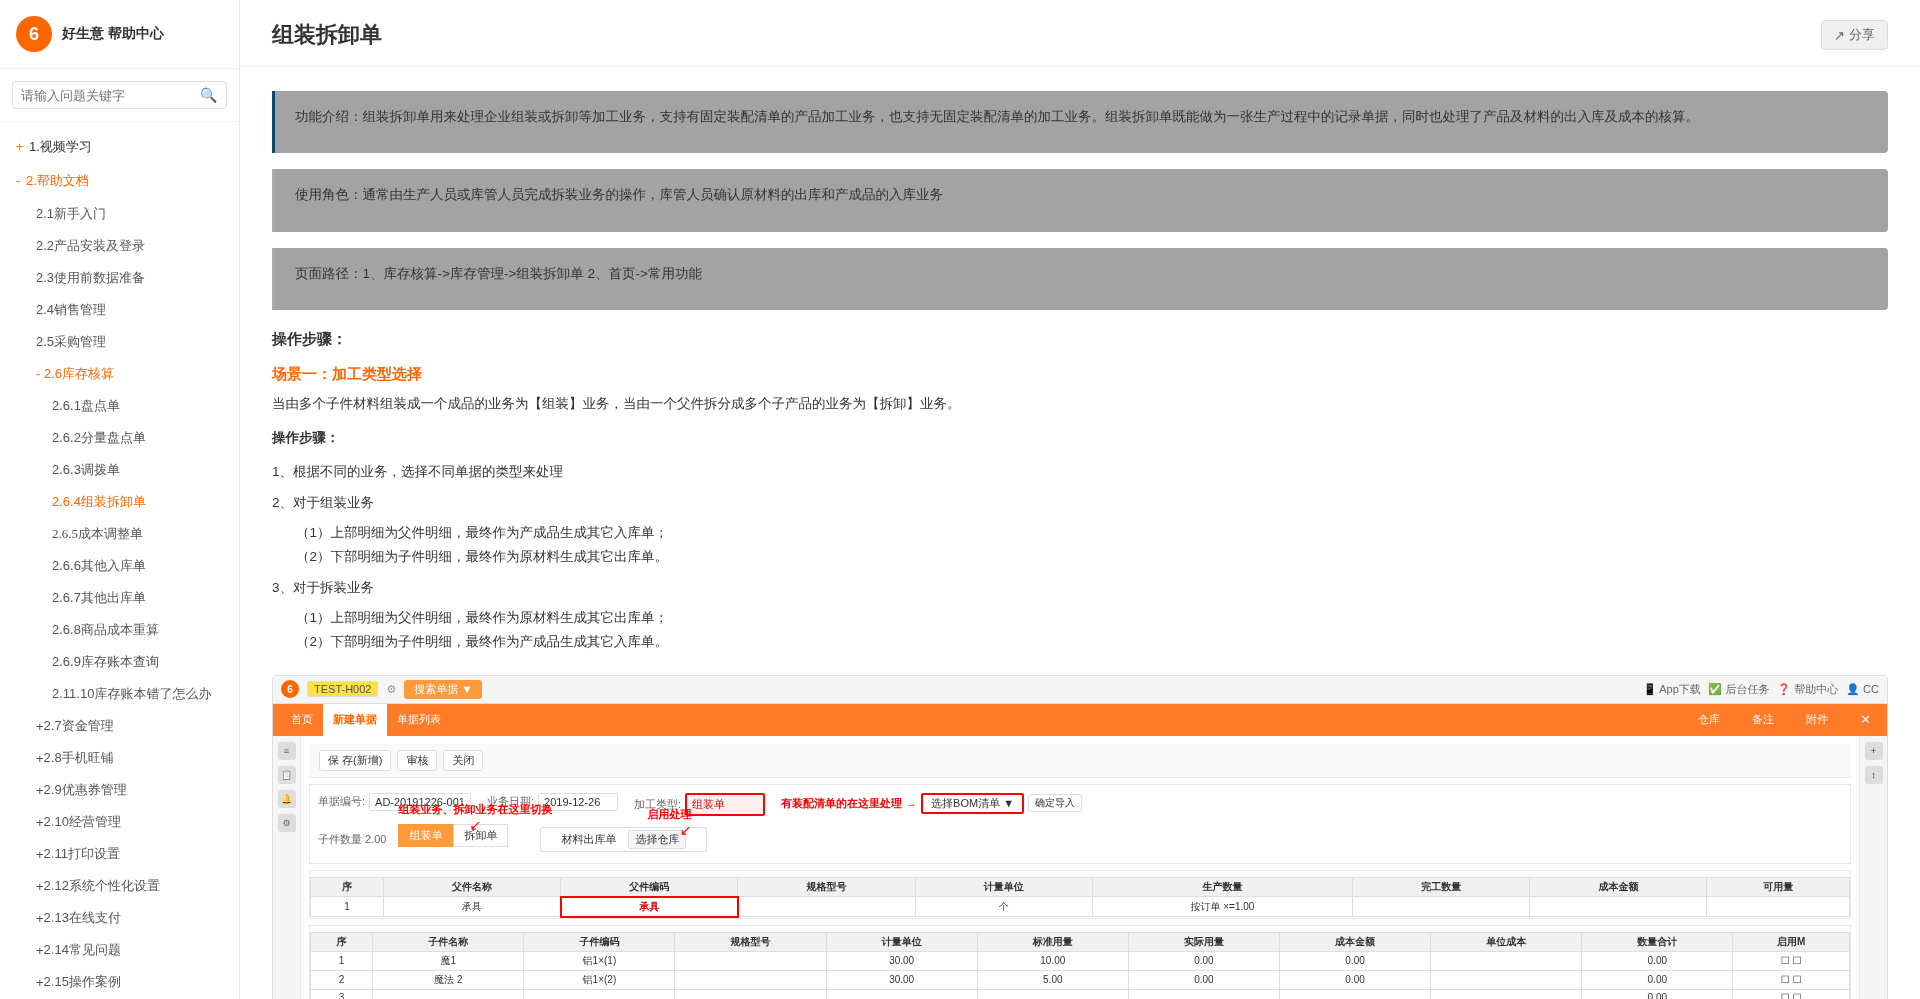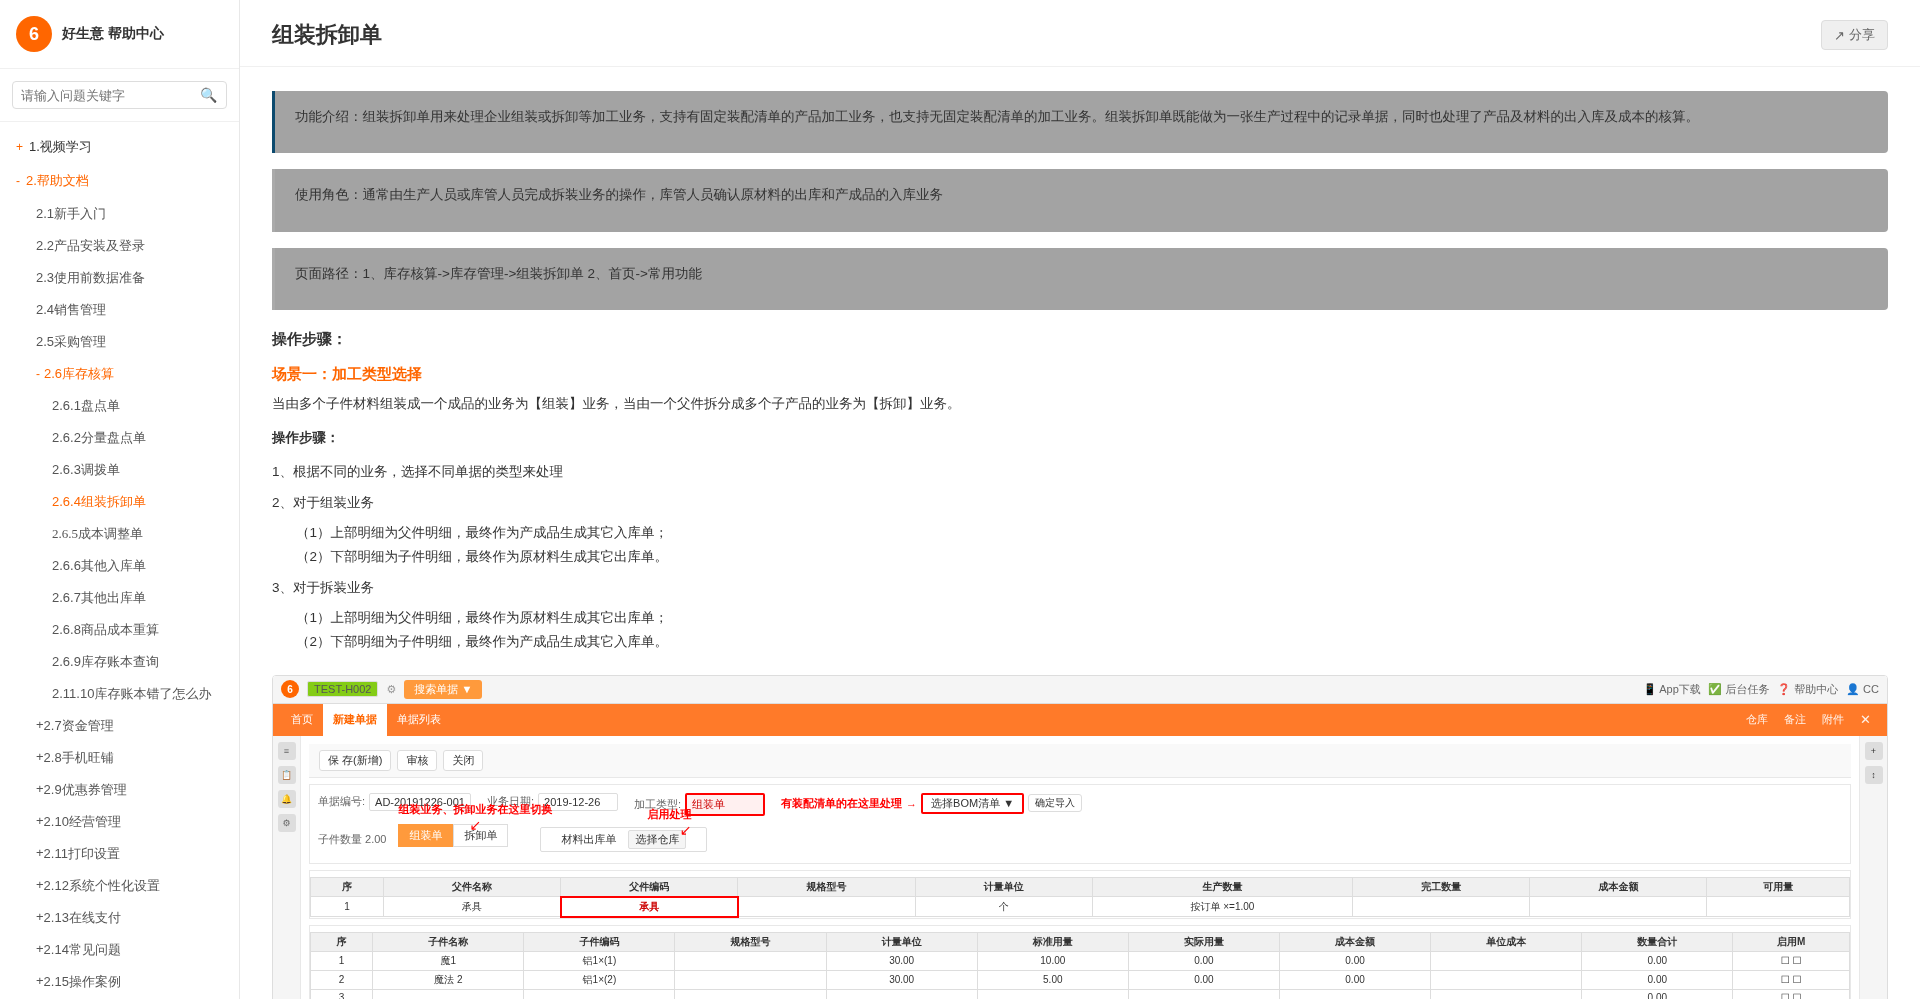--- a/index.html
+++ b/index.html
@@ -57,21 +57,21 @@
       display: flex; align-items: center;
       font-size: 13px; color: #333;
     }
     .nav-item.active { color: #ff6600; }
     .nav-item .plus-icon { margin-right: 6px; color: #ff6600; font-size: 12px; }
     .nav-item .minus-icon { margin-right: 6px; color: #ff6600; font-size: 12px; }
 
     .sub-nav-item {
       padding: 7px 16px 7px 36px;
       cursor: pointer;
-      display: flex; align-items: flex-start;
+      display: flex; align-items: center;
       font-size: 13px; color: #555;
     }
     .sub-nav-item.active { color: #ff6600; }
 
     
     .main-content {
       flex: 1;
       background: #fff;
       overflow-y: auto;
       height: 100vh;
@@ -158,21 +158,21 @@
       background: #ff7a29;
       display: flex; align-items: center;
       padding: 0 8px;
       height: 32px;
     }
     .fake-nav-item {
       color: #fff; padding: 0 10px; font-size: 11px; height: 100%;
       display: flex; align-items: center; cursor: pointer;
     }
     .fake-nav-item.active { background: #fff; color: #ff6600; }
-    .fake-nav-side { margin-left: auto; display: flex; gap: 0; }
+    .fake-nav-side { margin-left: auto; display: flex; gap: 16px; }
 
     .fake-app-toolbar {
       background: #f9f9f9; border-bottom: 1px solid #e8e8e8;
       padding: 6px 10px; display: flex; align-items: center; gap: 6px;
       font-size: 11px;
     }
     .fake-tb-btn {
       border: 1px solid #ddd; border-radius: 3px; padding: 2px 8px;
       background: #fff; font-size: 11px; color: #333; cursor: pointer;
     }
@@ -364,21 +364,21 @@
 
     <div class="ol-item">3、对于拆装业务</div>
     <div class="sub-item">（1）上部明细为父件明细，最终作为原材料生成其它出库单；</div>
     <div class="sub-item">（2）下部明细为子件明细，最终作为产成品生成其它入库单。</div>
 
     <div class="screenshot-container">
       <div class="fake-app">
 
         <div class="fake-app-topbar">
           <div class="fake-app-logo">6</div>
-          <span style="border:1px solid #ddd;padding:1px 6px;border-radius:2px;background:#84cc16;">TEST-H002</span>
+          <span style="border:1px solid #ddd;padding:1px 6px;border-radius:2px;background:#fde047;">TEST-H002</span>
           <span style="color:#999;">⚙</span>
           <button class="fake-btn-orange">搜索单据 ▼</button>
           <div class="fake-icons-right">
             <span>📱 App下载</span>
             <span>✅ 后台任务</span>
             <span>❓ 帮助中心</span>
             <span>👤 CC</span>
           </div>
         </div>
 

